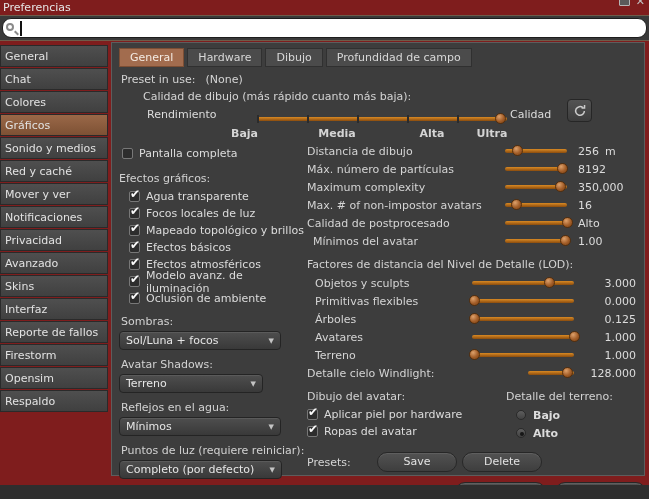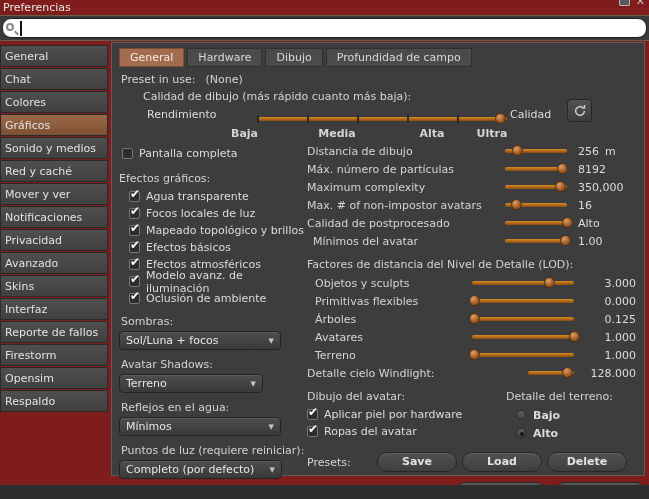--- a/index.html
+++ b/index.html
@@ -85,21 +85,21 @@
   .av-left{flex:1;}
   .terrain{width:130px;flex:none;}
   .radio-row{display:flex;align-items:center;height:18px;margin-left:10px;cursor:pointer;font-weight:bold;}
   .radio{position:relative;width:10px;height:10px;border-radius:50%;background:linear-gradient(#5e5e5e,#424242);border:1px solid #2a2a2a;margin-right:7px;}
   .radio.on::after{content:"";position:absolute;left:3px;top:3px;width:4px;height:4px;border-radius:50%;background:#161616;}
 
   
   .presets-row{display:flex;align-items:center;margin-top:10px;}
   .presets-row .p-label{width:70px;color:#d4d4d4;}
   .btn{height:20px;line-height:18px;border-radius:10px;background:linear-gradient(#525252,#3e3e3e);
-    border:1px solid #272727;color:#e2e2e2;text-align:center;cursor:pointer;box-shadow:inset 0 1px 0 rgba(255,255,255,.08);font-weight:bold;}
+    border:1px solid #272727;color:#e2e2e2;text-align:center;cursor:pointer;box-shadow:inset 0 1px 0 rgba(255,255,255,.08);}
   .p-btn{width:80px;margin-right:5px;}
 
   
   .footer-btn{position:absolute;width:91px;height:24px;top:482px;}
   .ok-btn{left:455px;}
   .cancel-btn{left:555px;}
 </style>
 </head>
 <body>
 
@@ -367,21 +367,20 @@
               <div class="radio-row">
                 <span class="radio on"></span>
                 <span>Alto</span>
               </div>
             </div>
           </div>
 
           <div class="presets-row">
             <span class="p-label">Presets:</span>
             <div class="btn p-btn">Save</div>
-            <div class="btn p-btn">Load</div>
             <div class="btn p-btn">Delete</div>
           </div>
 
         </div>
       </div>
     </div>
   </div>
 
   <div class="btn footer-btn ok-btn">Aceptar</div>
   <div class="btn footer-btn cancel-btn">Cancelar</div>

